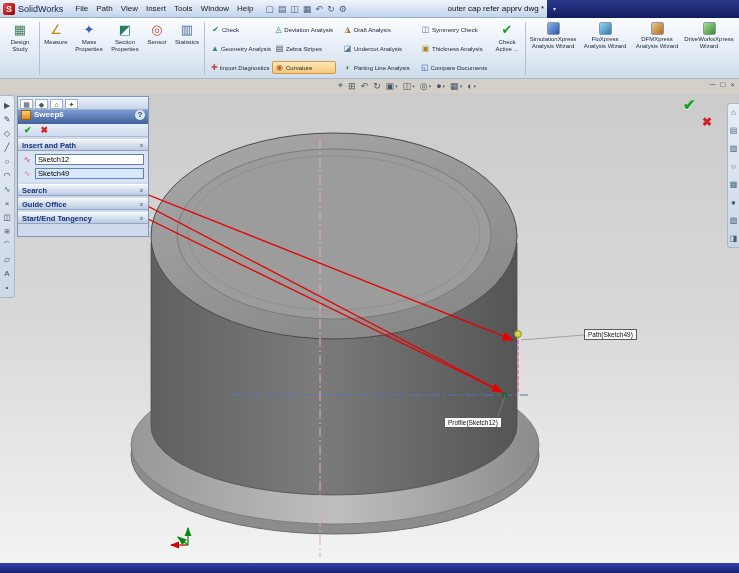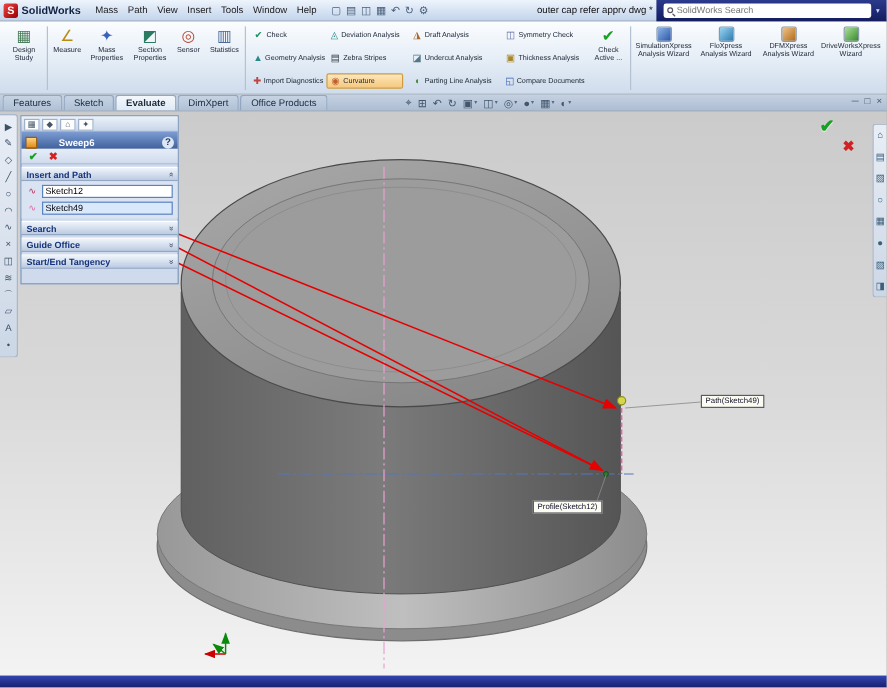--- a/index.html
+++ b/index.html
@@ -5,21 +5,21 @@
   *{box-sizing:border-box;margin:0;padding:0}
   body{font-family:"Liberation Sans",sans-serif;background:#888}
   #app{position:relative;width:739px;height:573px;background:#d4d0c8;overflow:hidden}
 
   
   #titlebar{position:absolute;left:0;top:0;width:739px;height:18px;
     background:linear-gradient(#eef4fc,#c2d4ec);display:flex;align-items:center;
     font-size:8px;color:#1a1a1a;border-bottom:1px solid #9ab0cc}
   .logo{width:12px;height:12px;margin:0 3px 0 3px;background:linear-gradient(135deg,#e44,#900);
     color:#fff;font-size:9px;font-weight:bold;display:flex;align-items:center;justify-content:center;border-radius:2px}
-  .appname{font-weight:bold;color:#102040;margin-right:8px;font-size:9px}
+  .appname{font-weight:normal;color:#102040;margin-right:8px;font-size:9px}
   .menu{padding:0 4px;cursor:default}
   .qicons{display:flex;gap:4px;margin-left:8px;color:#4a5f7a;font-size:9px}
   .qicons span{line-height:14px}
   .docname{margin-left:auto;font-size:8px;color:#101010;padding-right:3px;white-space:nowrap}
   .searchzone{height:18px;background:linear-gradient(#2b3a8c,#121c5e);display:flex;align-items:center;
     padding:0 6px;gap:4px;width:192px;flex:none}
   .searchbox{display:flex;align-items:center;background:#fff;border-radius:2px;height:12px;flex:1;padding:0 3px;gap:3px}
   .mag{width:5px;height:5px;border:1px solid #556;border-radius:50%;position:relative;flex:none}
   .mag::after{content:"";position:absolute;width:3px;height:1px;background:#556;transform:rotate(45deg);left:3px;top:5px}
   .searchbox input{border:0;outline:0;font-size:7.5px;width:100%;color:#666;font-family:inherit;background:transparent}
@@ -65,22 +65,22 @@
   
   #lefttools{position:absolute;left:0;top:2px;width:15px;display:flex;flex-direction:column;gap:3px;
     align-items:center;background:linear-gradient(#e9eef6,#ccd7e6);border:1px solid #a9b8cc;border-left:0;
     padding:4px 0;border-radius:0 3px 3px 0}
   .ltool{font-size:8px;color:#3d5166;width:11px;height:11px;line-height:11px;text-align:center;cursor:default}
 
   
   #pm{position:absolute;left:17px;top:3px;width:132px;background:#cfdbed;border:1px solid #7e96b8;font-size:8px}
   .pmtabs{height:13px;background:linear-gradient(#eaf1f9,#c8d6ea);display:flex;gap:2px;padding:2px 2px 1px;border-bottom:1px solid #9fb2cc}
   .pmtab{width:13px;height:10px;border:1px solid #9fb2cc;background:#fdfdfd;font-size:7px;text-align:center;line-height:9px;color:#456;cursor:default}
-  .pmhdr{height:14px;background:linear-gradient(#7b9bd2,#41619c);display:flex;align-items:flex-end;color:#fff;
-    font-weight:bold;padding:0 3px;gap:18px;font-size:8px}
+  .pmhdr{height:14px;background:linear-gradient(#7b9bd2,#41619c);display:flex;align-items:flex-start;color:#fff;
+    font-weight:bold;padding:0 3px;gap:3px;font-size:8px}
   .swicon{width:10px;height:10px;background:linear-gradient(#ffd27a,#e08a1a);border:1px solid #9a5f0a;border-radius:1px;flex:none}
   .pmhelp{margin-left:auto;width:10px;height:10px;border-radius:50%;background:#dce6f4;color:#223a5c;
     text-align:center;line-height:10px;font-size:8px;font-weight:bold;cursor:default}
   .pmok{height:13px;display:flex;align-items:center;gap:9px;padding:0 6px;
     background:linear-gradient(#e6edf8,#cfdbed);border-bottom:1px solid #aebed6}
   .okg{color:#18a024;font-weight:bold;font-size:9px;cursor:default}
   .cxg{color:#d42020;font-weight:bold;font-size:9px;cursor:default}
   .psec{height:12px;margin-top:2px;background:linear-gradient(#eff4fa,#bccbe2);border-top:1px solid #fff;
     border-bottom:1px solid #93a7c4;color:#14337c;font-weight:bold;display:flex;align-items:center;
     padding:0 4px;font-size:7.5px;cursor:default}
@@ -113,42 +113,38 @@
     background:linear-gradient(#3346b2,#16206e)}
 </style>
 </head>
 <body>
 
 <div id="app">
 
   <div id="titlebar">
     <div class="logo">S</div>
     <span class="appname">SolidWorks</span>
-    <span class="menu">Mass</span>
+    <span class="menu">File</span>
     <span class="menu">Path</span>
     <span class="menu">View</span>
     <span class="menu">Insert</span>
     <span class="menu">Tools</span>
     <span class="menu">Window</span>
     <span class="menu">Help</span>
     <span class="qicons">
       <span>▢</span>
       <span>▤</span>
       <span>◫</span>
       <span>▦</span>
       <span>↶</span>
       <span>↻</span>
       <span>⚙</span>
     </span>
     <span class="docname">outer cap refer apprv dwg *</span>
     <div class="searchzone">
-      <div class="searchbox">
-        <span class="mag"></span>
-        <input placeholder="SolidWorks Search" style="">
-      </div>
       <span class="searchcaret">▾</span>
     </div>
   </div>
 
   <div id="ribbon">
     <div class="rbL" style="width:36px">
       <span class="ric" style="color:#4a7d5a">▦</span>
       <span class="rlb">Design Study</span>
     </div>
     <div class="vsep"></div>
@@ -251,27 +247,20 @@
     <div class="rbL" style="width:52px">
       <span class="wic" style="background:linear-gradient(135deg,#f0c48a,#b06a1a)"></span>
       <span class="rlb">DFMXpress Analysis Wizard</span>
     </div>
     <div class="rbL" style="width:52px">
       <span class="wic" style="background:linear-gradient(135deg,#a8e09a,#3a8a2a)"></span>
       <span class="rlb">DriveWorksXpress Wizard</span>
     </div>
   </div>
 
-  <div id="tabbar">
-    <div class="tab">Features</div>
-    <div class="tab">Sketch</div>
-    <div class="tab active">Evaluate</div>
-    <div class="tab">DimXpert</div>
-    <div class="tab">Office Products</div>
-  </div>
 
   <div id="vtoolbar">
     <span class="vt">
         <span>⌖</span>
       </span>
     <span class="vt">
         <span>⊞</span>
       </span>
     <span class="vt">
         <span>↶</span>

